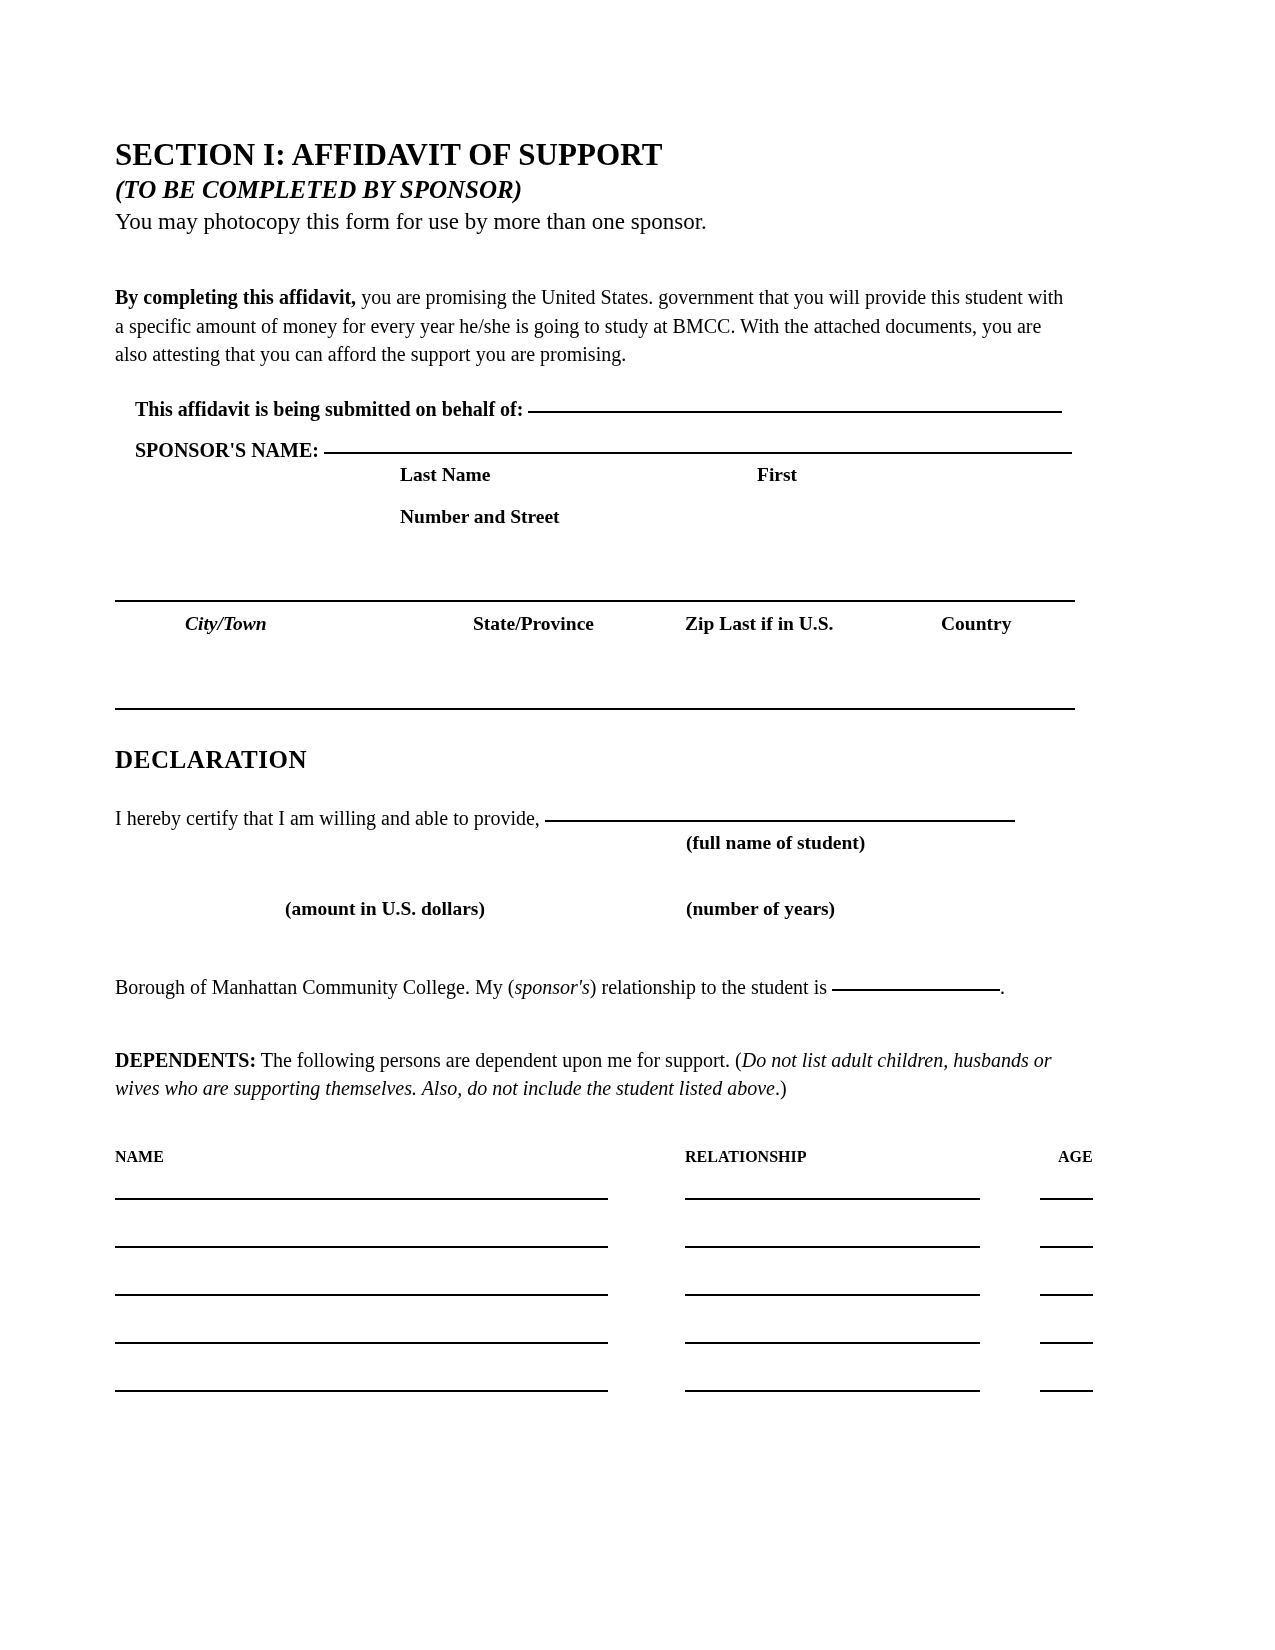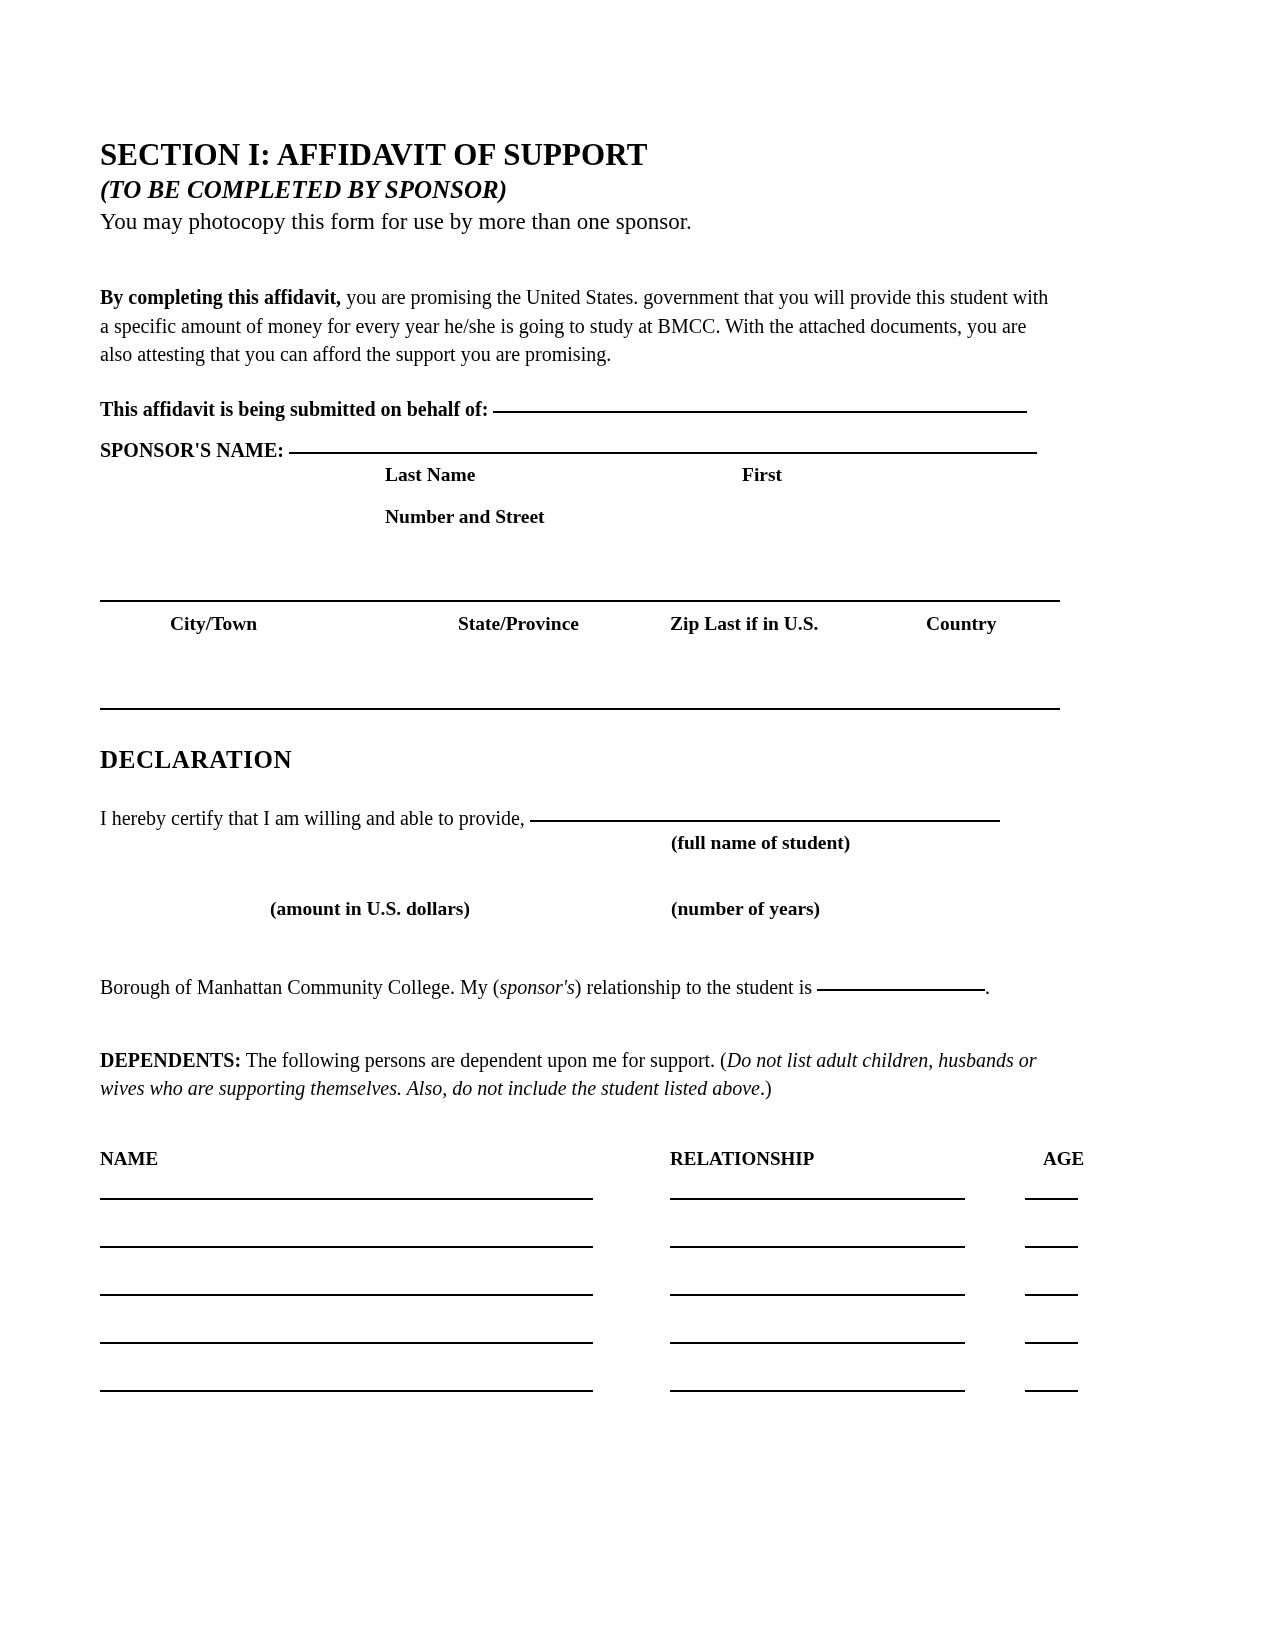--- a/index.html
+++ b/index.html
@@ -16,21 +16,21 @@
     position: relative;
     width: 1275px;
     height: 1650px;
     margin: 0 auto;
     background: #ffffff;
     box-sizing: border-box;
     overflow: hidden;
   }
   .content {
     position: absolute;
-    left: 100px;
+    left: 115px;
     top: 138px;
     width: 960px;
   }
 
   
   .doc-title {
     font-size: 31px;
     font-weight: bold;
     letter-spacing: 0.1px;
     line-height: 1.12;
@@ -72,21 +72,21 @@
     height: 0;
     position: relative;
     top: -3px;
   }
 
   .line-row {
     font-size: 20px;
     line-height: 1.25;
     white-space: nowrap;
   }
-  .line-row.bold { font-weight: bold; }
+  .line-row.bold { font-weight: bold; margin-left: 20px; }
 
   .caption-row {
     font-size: 19.5px;
     font-weight: bold;
     line-height: 1.2;
     position: relative;
     height: 26px;
   }
   .caption-row span {
     position: absolute;
@@ -107,21 +107,21 @@
     font-weight: bold;
     text-align: left;
     letter-spacing: 0.6px;
     margin: 0;
   }
 
   
   .dep-head {
     position: relative;
     height: 30px;
-    font-size: 19px;
+    font-size: 16px;
     font-weight: bold;
   }
   .dep-head span { position: absolute; top: 0; }
   .col-name { left: 0; }
   .col-rel { left: 570px; }
   .col-age { left: 928px; margin-left: 15px; }
 
   .dep-row {
     position: relative;
     height: 48px;
@@ -165,21 +165,21 @@
     <div class="spacer-sm"></div>
 
     <div class="caption-row">
         <span style="left:285px;">Number and Street</span>
       </div>
 
     <div style="height:52px;"></div>
 
     <div class="line-row"><span class="rule" style="width:960px; top:0;"></span></div>
     <div class="caption-row" style="height:34px; margin-top:4px;">
-      <span style="left:70px;">City/Town</span>
+      <span style="left:70px;font-style:italic;">City/Town</span>
       <span style="left:358px;">State/Province</span>
       <span style="left:570px;">Zip Last if in U.S.</span>
       <span style="left:788px;margin-left:38px;">Country</span>
     </div>
 
     <div style="height:62px;"></div>
 
     <hr class="divider">
 
     <div style="height:36px;"></div>

